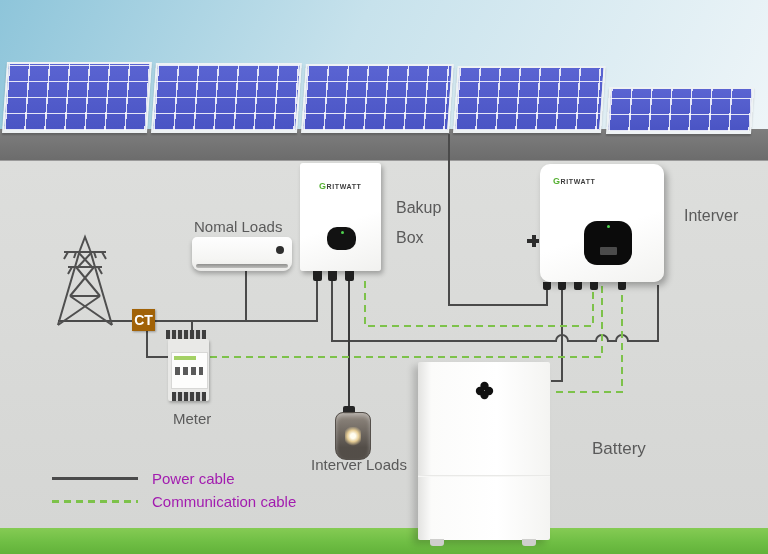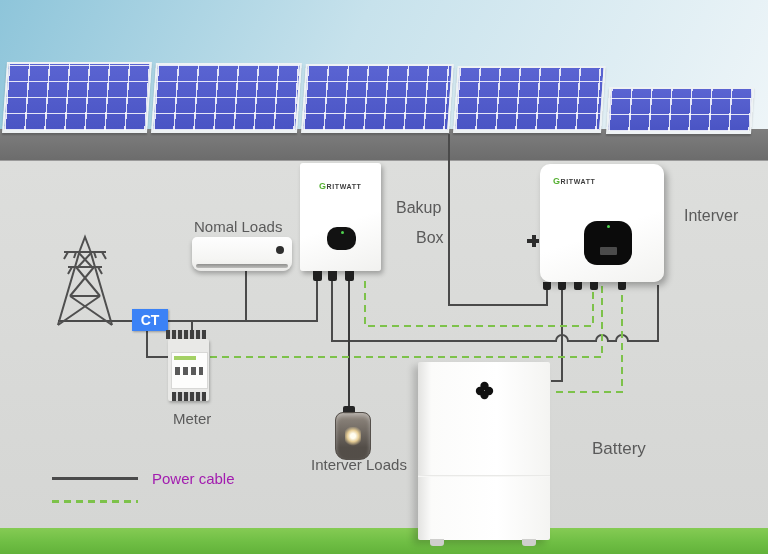--- a/index.html
+++ b/index.html
@@ -42,21 +42,21 @@
     background:linear-gradient(180deg,#fefefe 0,#f5f5f3 65%,#e9e9e7);box-shadow:0 3px 4px rgba(0,0,0,.25);}
   .ac-vent{left:4px;top:27px;width:92px;height:4px;border-radius:2px;background:linear-gradient(180deg,#8f8f8d,#bdbdbb);}
   .ac-dot{left:84px;top:9px;width:8px;height:8px;border-radius:50%;background:#2e2e2e;}
   .logo{font-size:7px;font-weight:bold;letter-spacing:.6px;color:#3c3c3c;white-space:nowrap;}
   .logo .g{color:#55b031;font-size:9px;}
   .knob{left:27px;top:64px;width:29px;height:23px;background:#121212;border-radius:10px;}
   .knob-dot,.disp-dot{position:absolute;left:50%;top:4px;width:3px;height:3px;margin-left:-1px;border-radius:50%;background:#4fd24f;}
   .display{left:44px;top:57px;width:48px;height:44px;background:#0b0b0b;border-radius:13px;}
   .disp-screen{position:absolute;left:16px;top:26px;width:17px;height:8px;background:#4b4b4b;border-radius:1px;}
   .stub{position:absolute;background:#1f1f1f;border-radius:0 0 2px 2px;}
-  .ct-box{left:132px;top:309px;width:36px;height:22px;background:#3b82f6;color:#fff;
+  .ct-box{left:132px;top:309px;width:23px;height:22px;background:#a16207;color:#fff;
     font-size:14px;font-weight:bold;text-align:center;line-height:22px;box-shadow:1px 1px 2px rgba(0,0,0,.3);}
   
   .meter-top,.meter-bottom{background:#3e3e3e;
     background-image:repeating-linear-gradient(90deg,transparent 0 4px,#cfcfcf 4px 6px);}
   .meter-top{left:166px;top:330px;width:40px;height:9px;}
   .meter-body{left:168px;top:339px;width:41px;height:62px;background:#e9e9e7;border-radius:2px;box-shadow:1px 2px 3px rgba(0,0,0,.25);}
   .meter-face{position:absolute;left:3px;top:13px;width:35px;height:35px;background:#fdfdfc;border:1px solid #d8d8d6;}
   .meter-label-strip{position:absolute;left:2px;top:3px;width:22px;height:4px;background:#8dc63f;opacity:.8;}
   .meter-btns{position:absolute;left:3px;top:14px;width:28px;height:8px;
     background-image:repeating-linear-gradient(90deg,#5a5a5a 0 5px,transparent 5px 8px);}
@@ -177,23 +177,24 @@
     </svg>
   </div>
 
   <div class="abs lamp-cap"></div>
   <div class="abs lamp-glass">
     <div class="lamp-glow"></div>
   </div>
 
   <div class="lbl" style="left:194px;top:218px;">Nomal Loads</div>
   <div class="lbl lbl-big" style="left:396px;top:199px;">Bakup</div>
-  <div class="lbl lbl-big" style="left:416px;top:229px;">Box</div>
+  <div class="lbl lbl-big" style="left:396px;top:229px;">Box</div>
   <div class="lbl lbl-big" style="left:684px;top:207px;">Interver</div>
   <div class="lbl" style="left:173px;top:410px;">Meter</div>
   <div class="lbl" style="left:311px;top:456px;">Interver Loads</div>
   <div class="lbl" style="left:592px;top:439px;font-size:17px;">Battery</div>
 
   <div class="abs legend-solid"></div>
   <div class="lbl legend-text" style="left:152px;top:470px;">Power cable</div>
   <div class="abs legend-dashed"></div>
+  <div class="lbl legend-text" style="left:152px;top:493px;">Communication cable</div>
 
 </div>
 
 </body></html>

